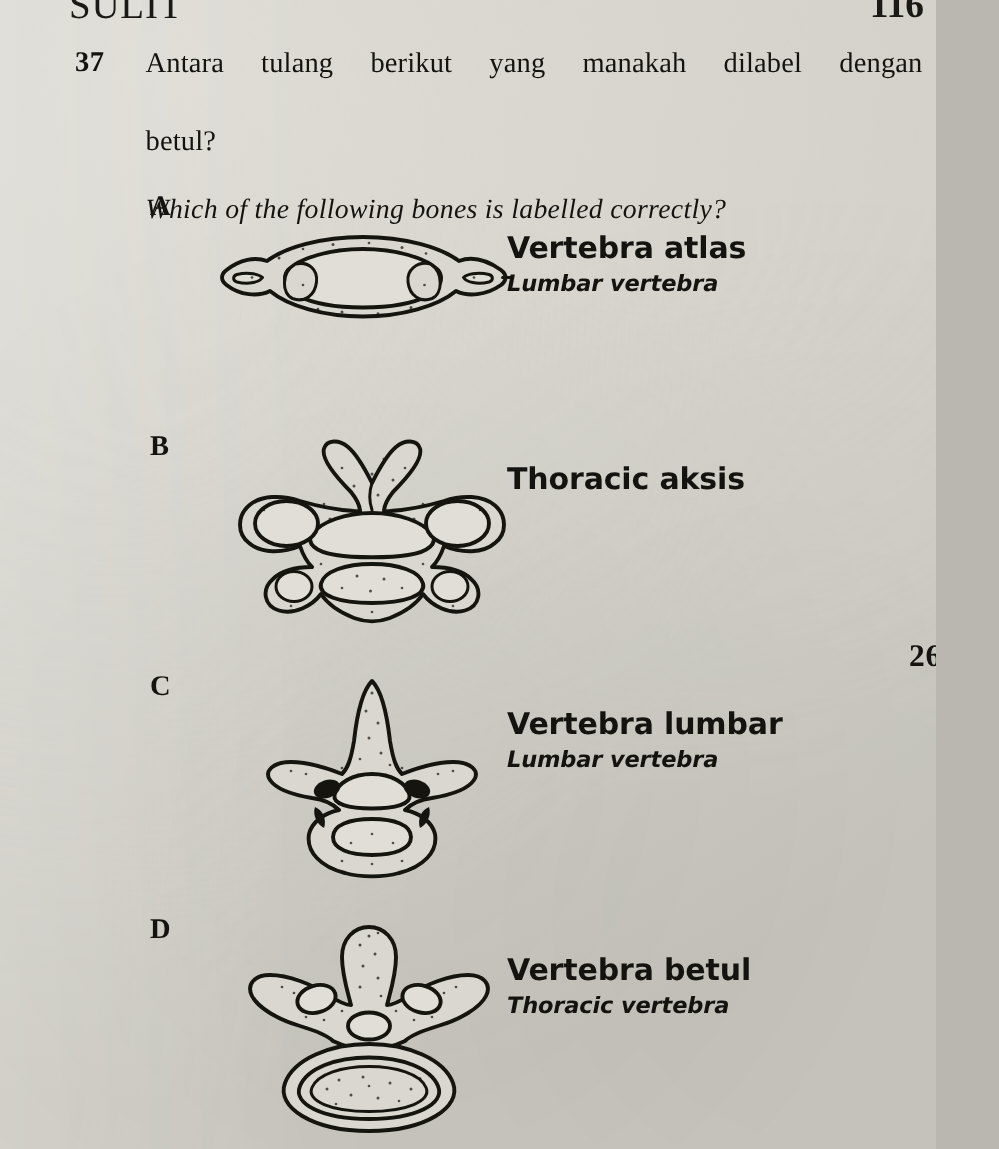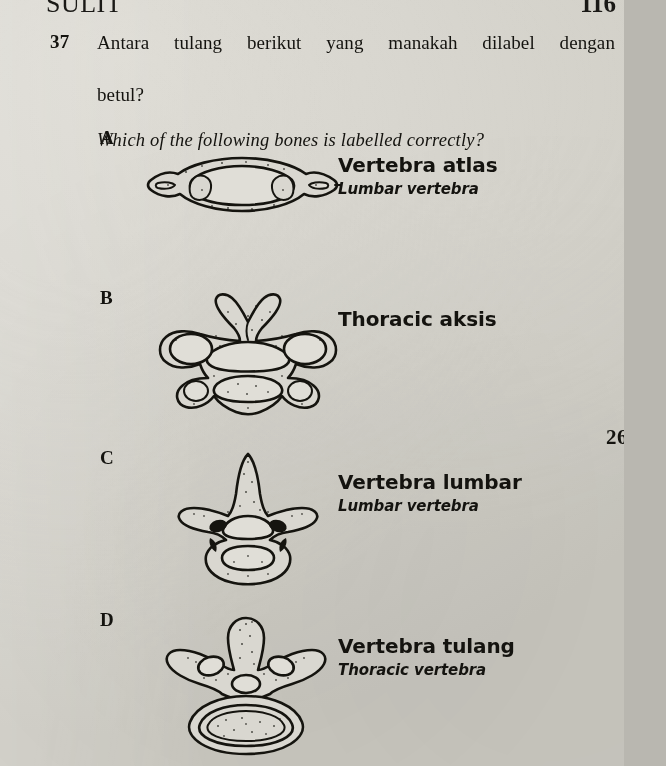--- a/index.html
+++ b/index.html
@@ -506,19 +506,19 @@
               <circle cx="110" cy="122" r=".9"></circle>
             <circle cx="90" cy="112" r=".9"></circle>
               <circle cx="56" cy="108" r=".9"></circle>
             <circle cx="124" cy="107" r=".9"></circle>
               <circle cx="68" cy="124" r=".9"></circle>
           </g>
         </svg>
       </div>
 
       <div class="opt-label" style="left:338px; top:634px;">
-        <span class="lab-malay">Vertebra tulang</span>
+        <span class="lab-malay">Vertebra betul</span>
         <span class="lab-eng">Thoracic vertebra</span>
       </div>
     </div>
 
   </div>
 </div>
 
 </body></html>

